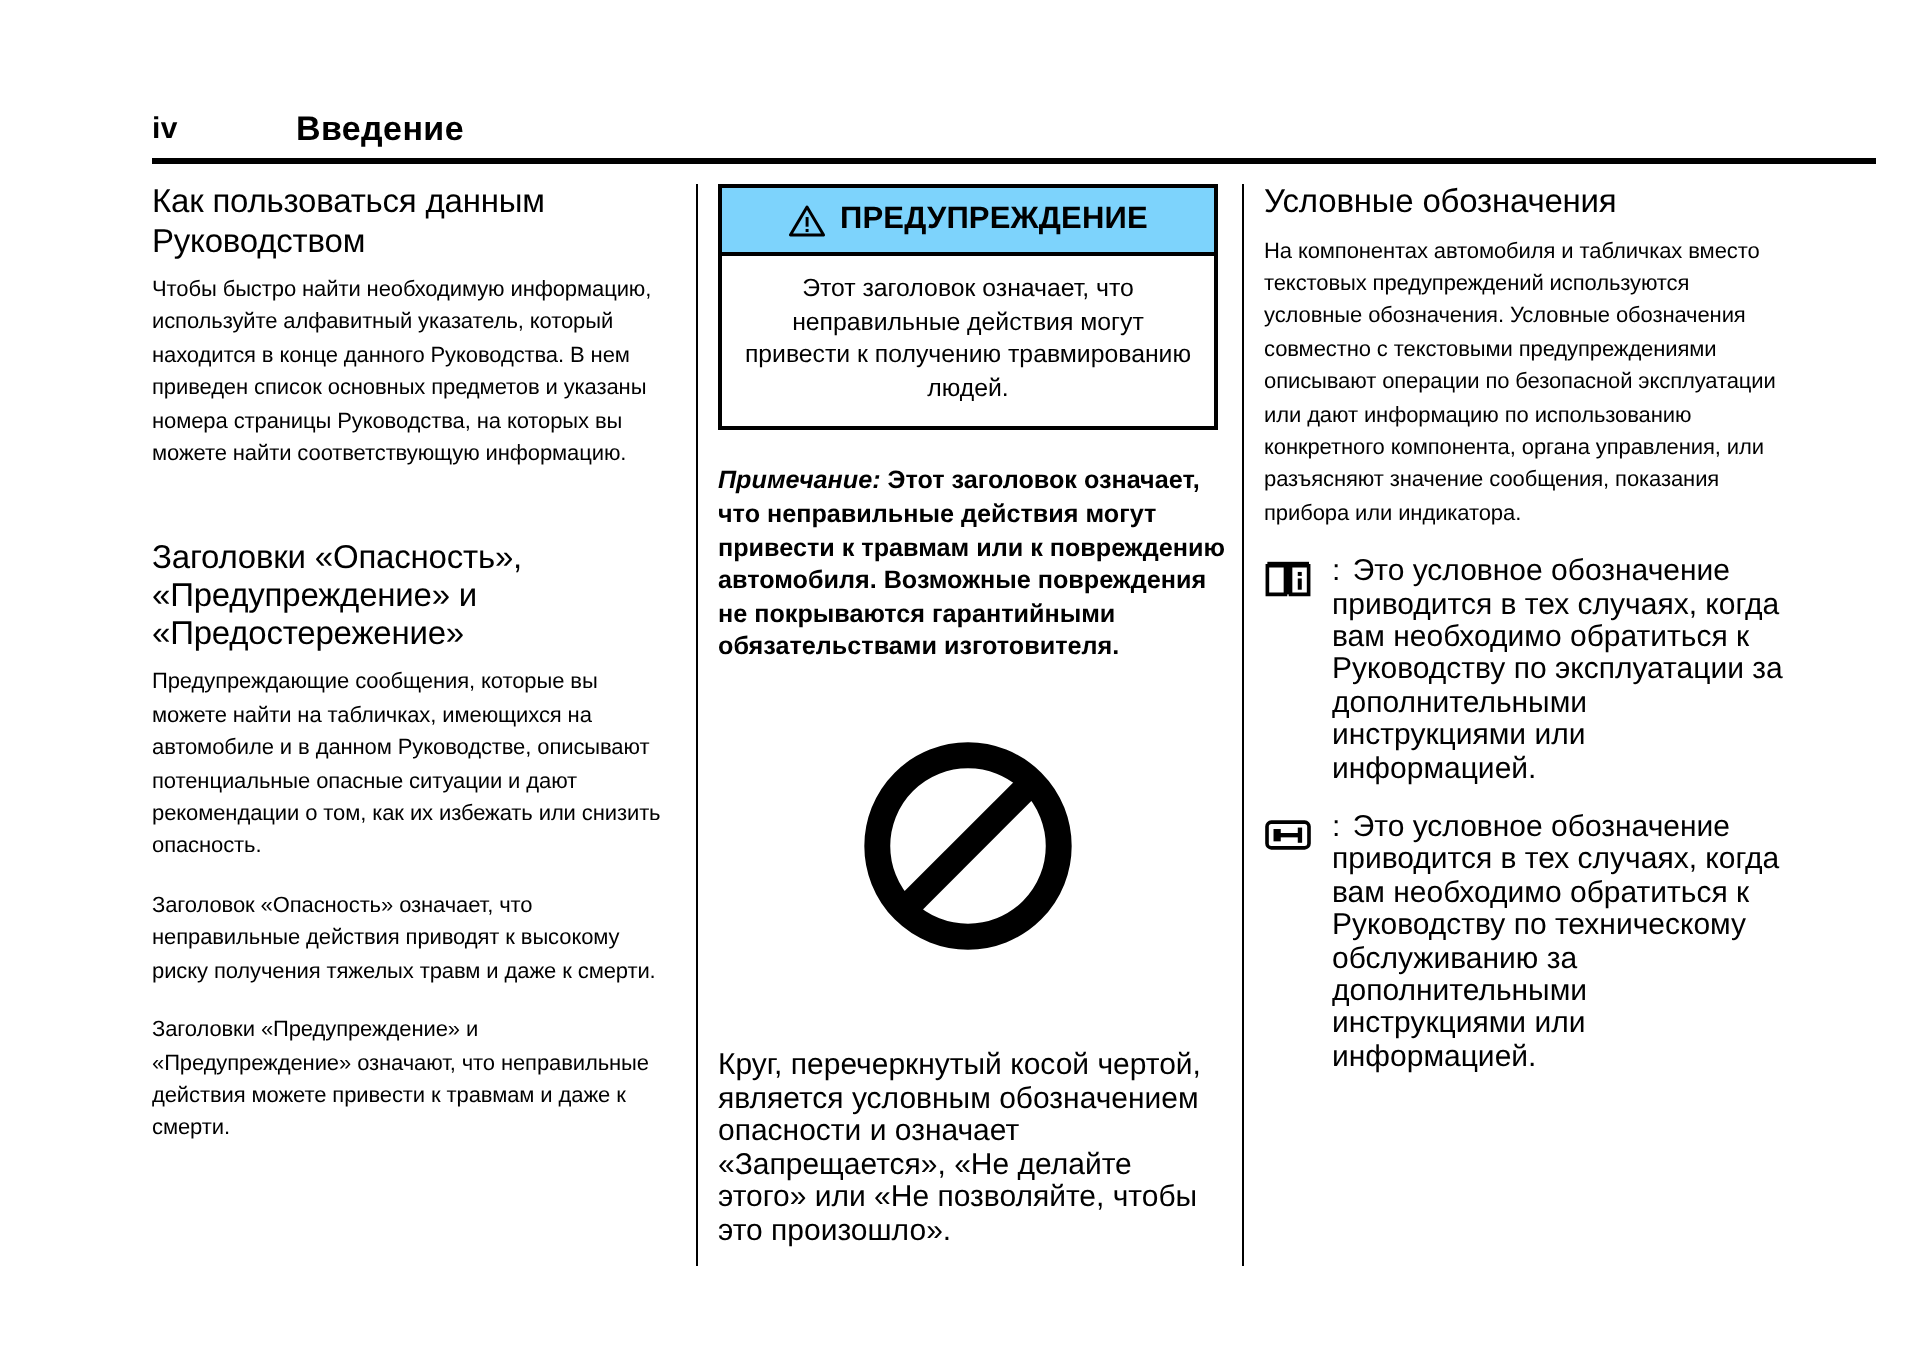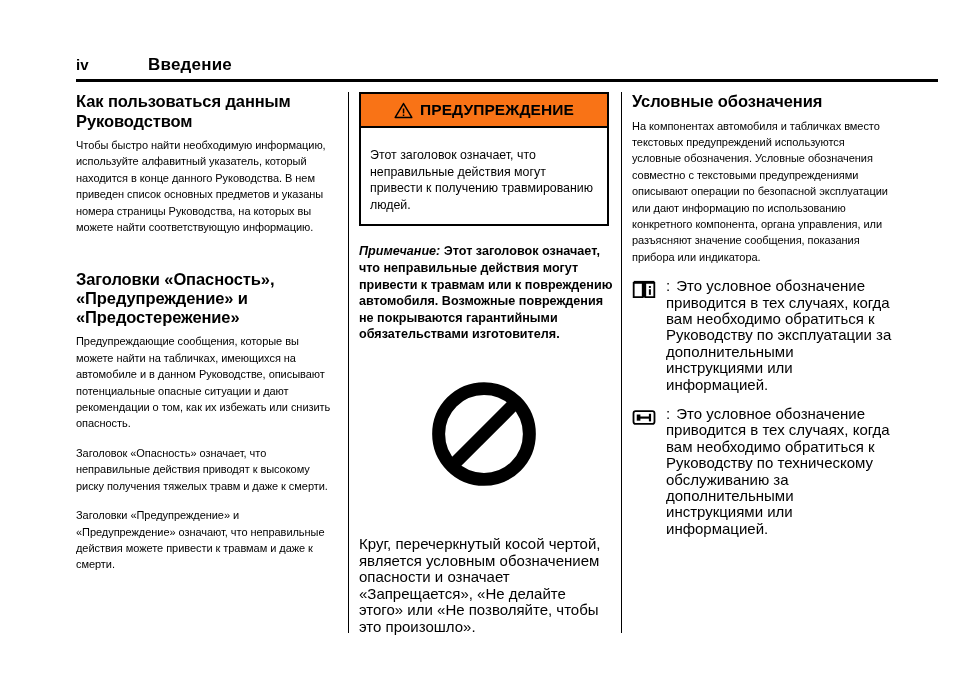--- a/index.html
+++ b/index.html
@@ -73,21 +73,21 @@
     position: absolute;
     top: 92px;
   }
   .col-1 { left: 76px;  width: 262px; }
   .col-2 { left: 359px; width: 254px; }
   .col-3 { left: 632px; width: 262px; }
 
   h2.sec-title {
     margin: 0 0 6px 0;
     font-size: 16.5px;
-    font-weight: bold;
+    font-weight: normal;
     line-height: 19.5px;
     letter-spacing: -0.1px;
   }
   h2.sec-title.tight { line-height: 19px; }
 
   p.body {
     margin: 0 0 13px 0;
     font-size: 11px;
     line-height: 16.4px;
     letter-spacing: -0.05px;
@@ -98,42 +98,43 @@
   .gap-lg { height: 22px; }
 
   
   .warn-box {
     border: 2px solid #000000;
     background: #ffffff;
     width: 250px;
     box-sizing: border-box;
   }
   .warn-head {
-    background: #f97316;
+    background: #7dd3fc;
     border-bottom: 2px solid #000000;
     height: 32px;
     display: flex;
     align-items: center;
     justify-content: center;
     gap: 7px;
   }
   .warn-head .tri-icon {
     display: block;
     width: 19px;
     height: 17px;
     margin-top: 1px;
   }
   .warn-head .warn-label {
     font-size: 15.5px;
     font-weight: bold;
     letter-spacing: 0.1px;
     white-space: nowrap;
   }
   .warn-body {
-    padding: 19px 9px 11px 9px;
+    padding: 8px 9px 11px 9px;
+    text-align: center;
   }
   .warn-body p {
     margin: 0;
     font-size: 12.4px;
     line-height: 16.6px;
   }
 
   .note {
     margin: 17px 0 0 0;
     font-size: 12.6px;

